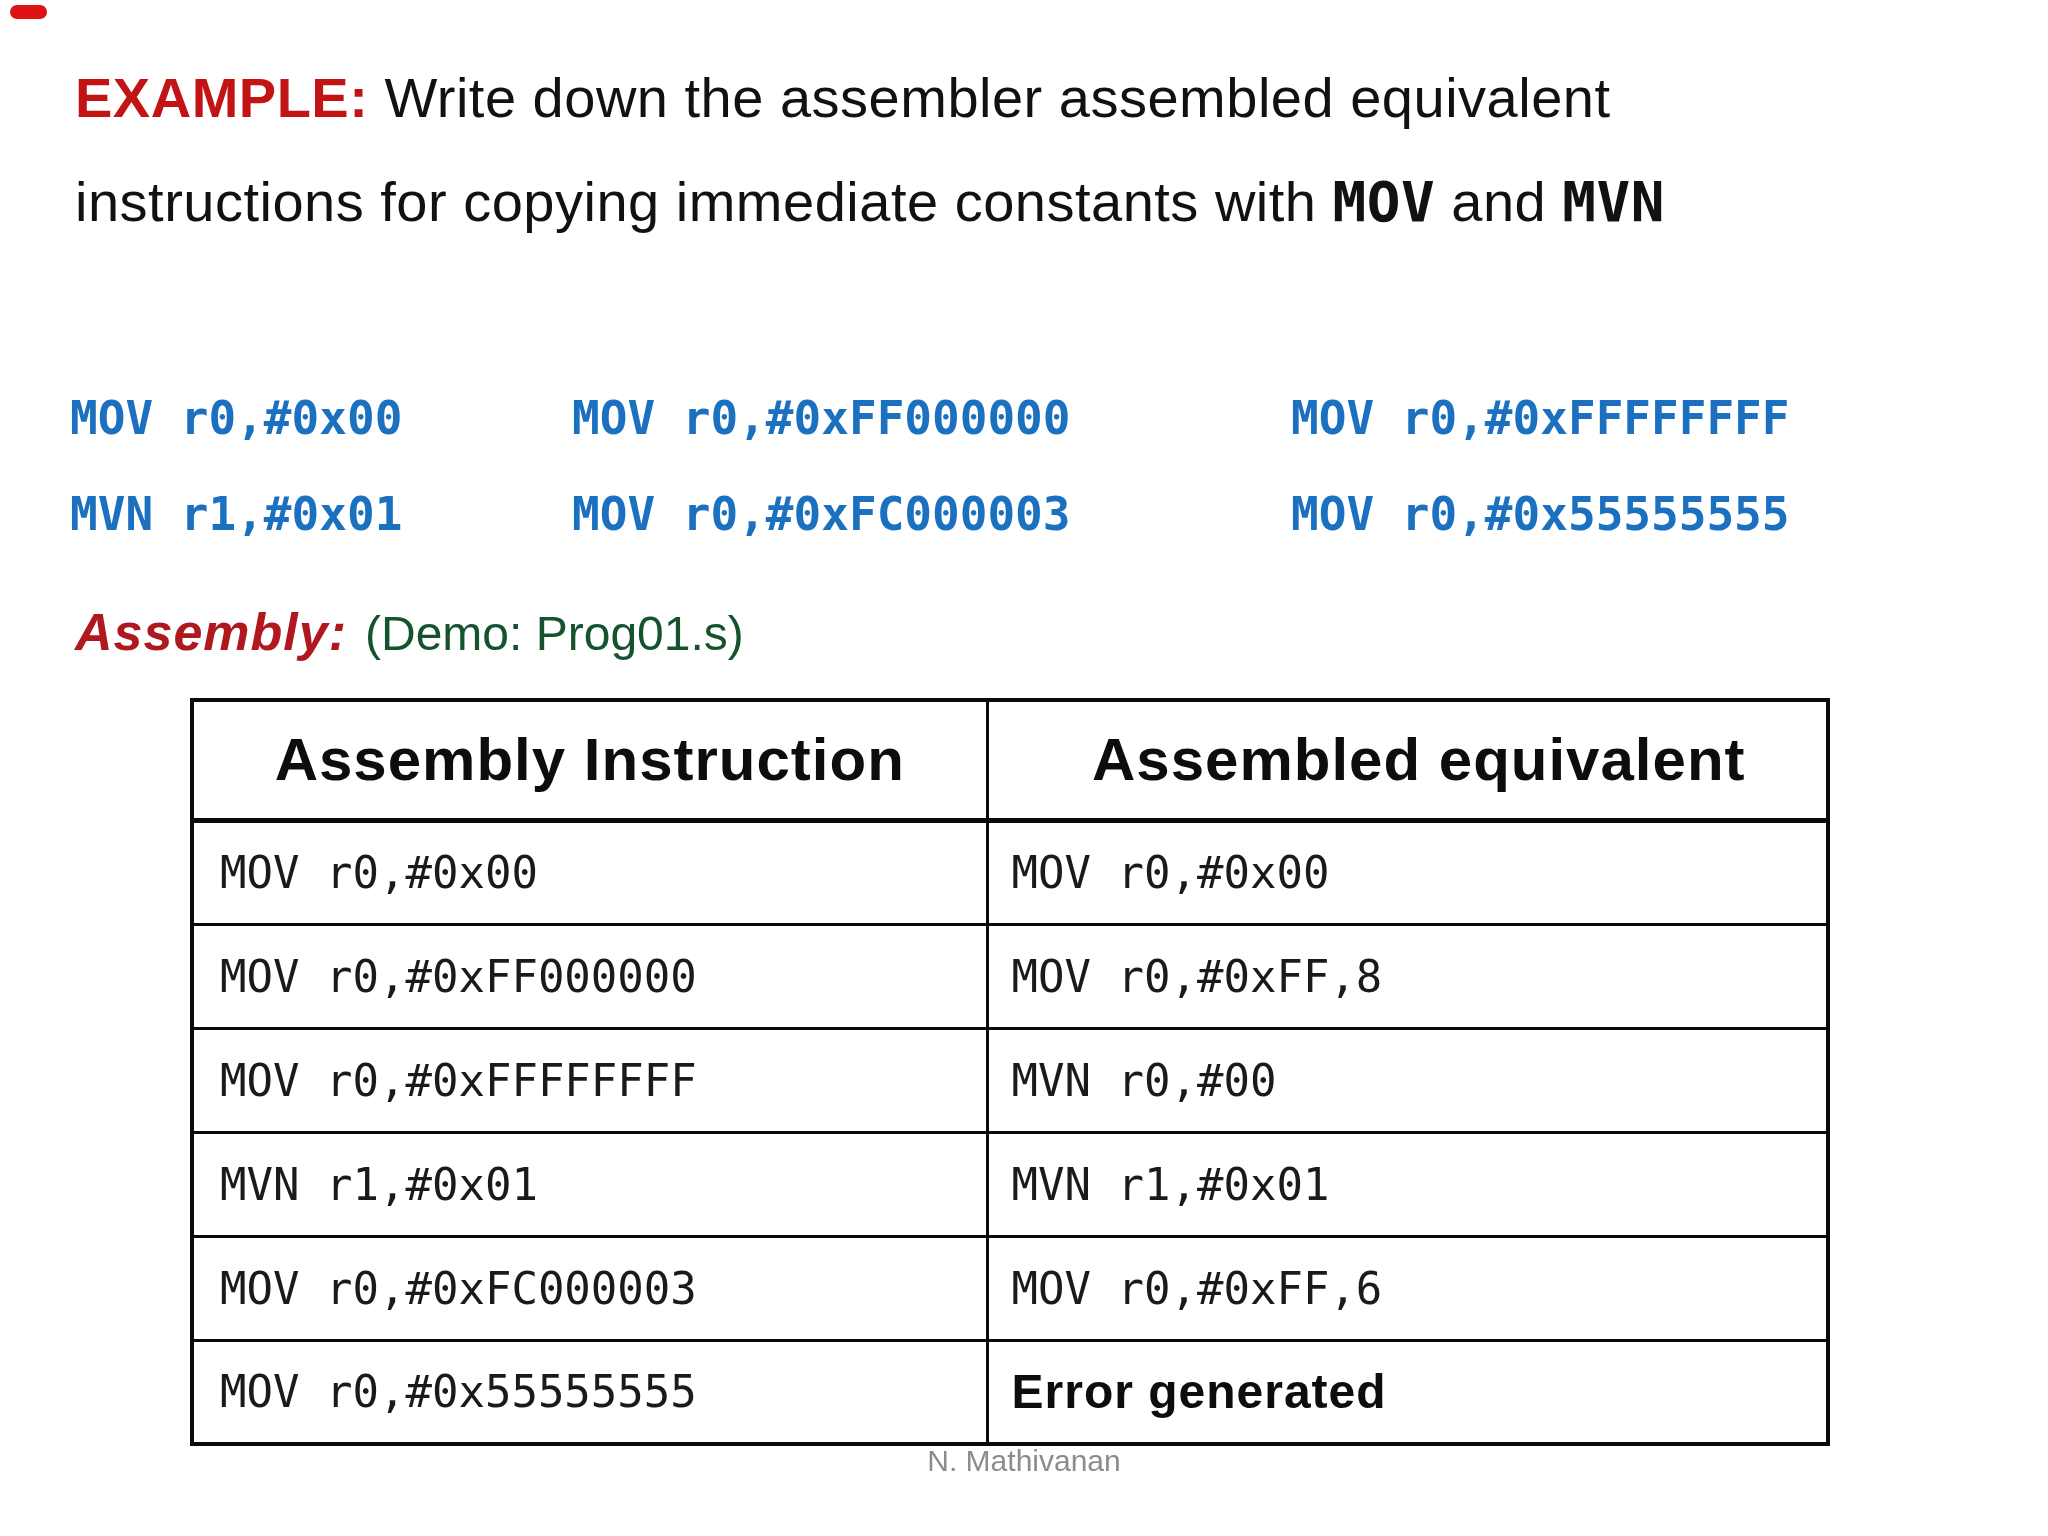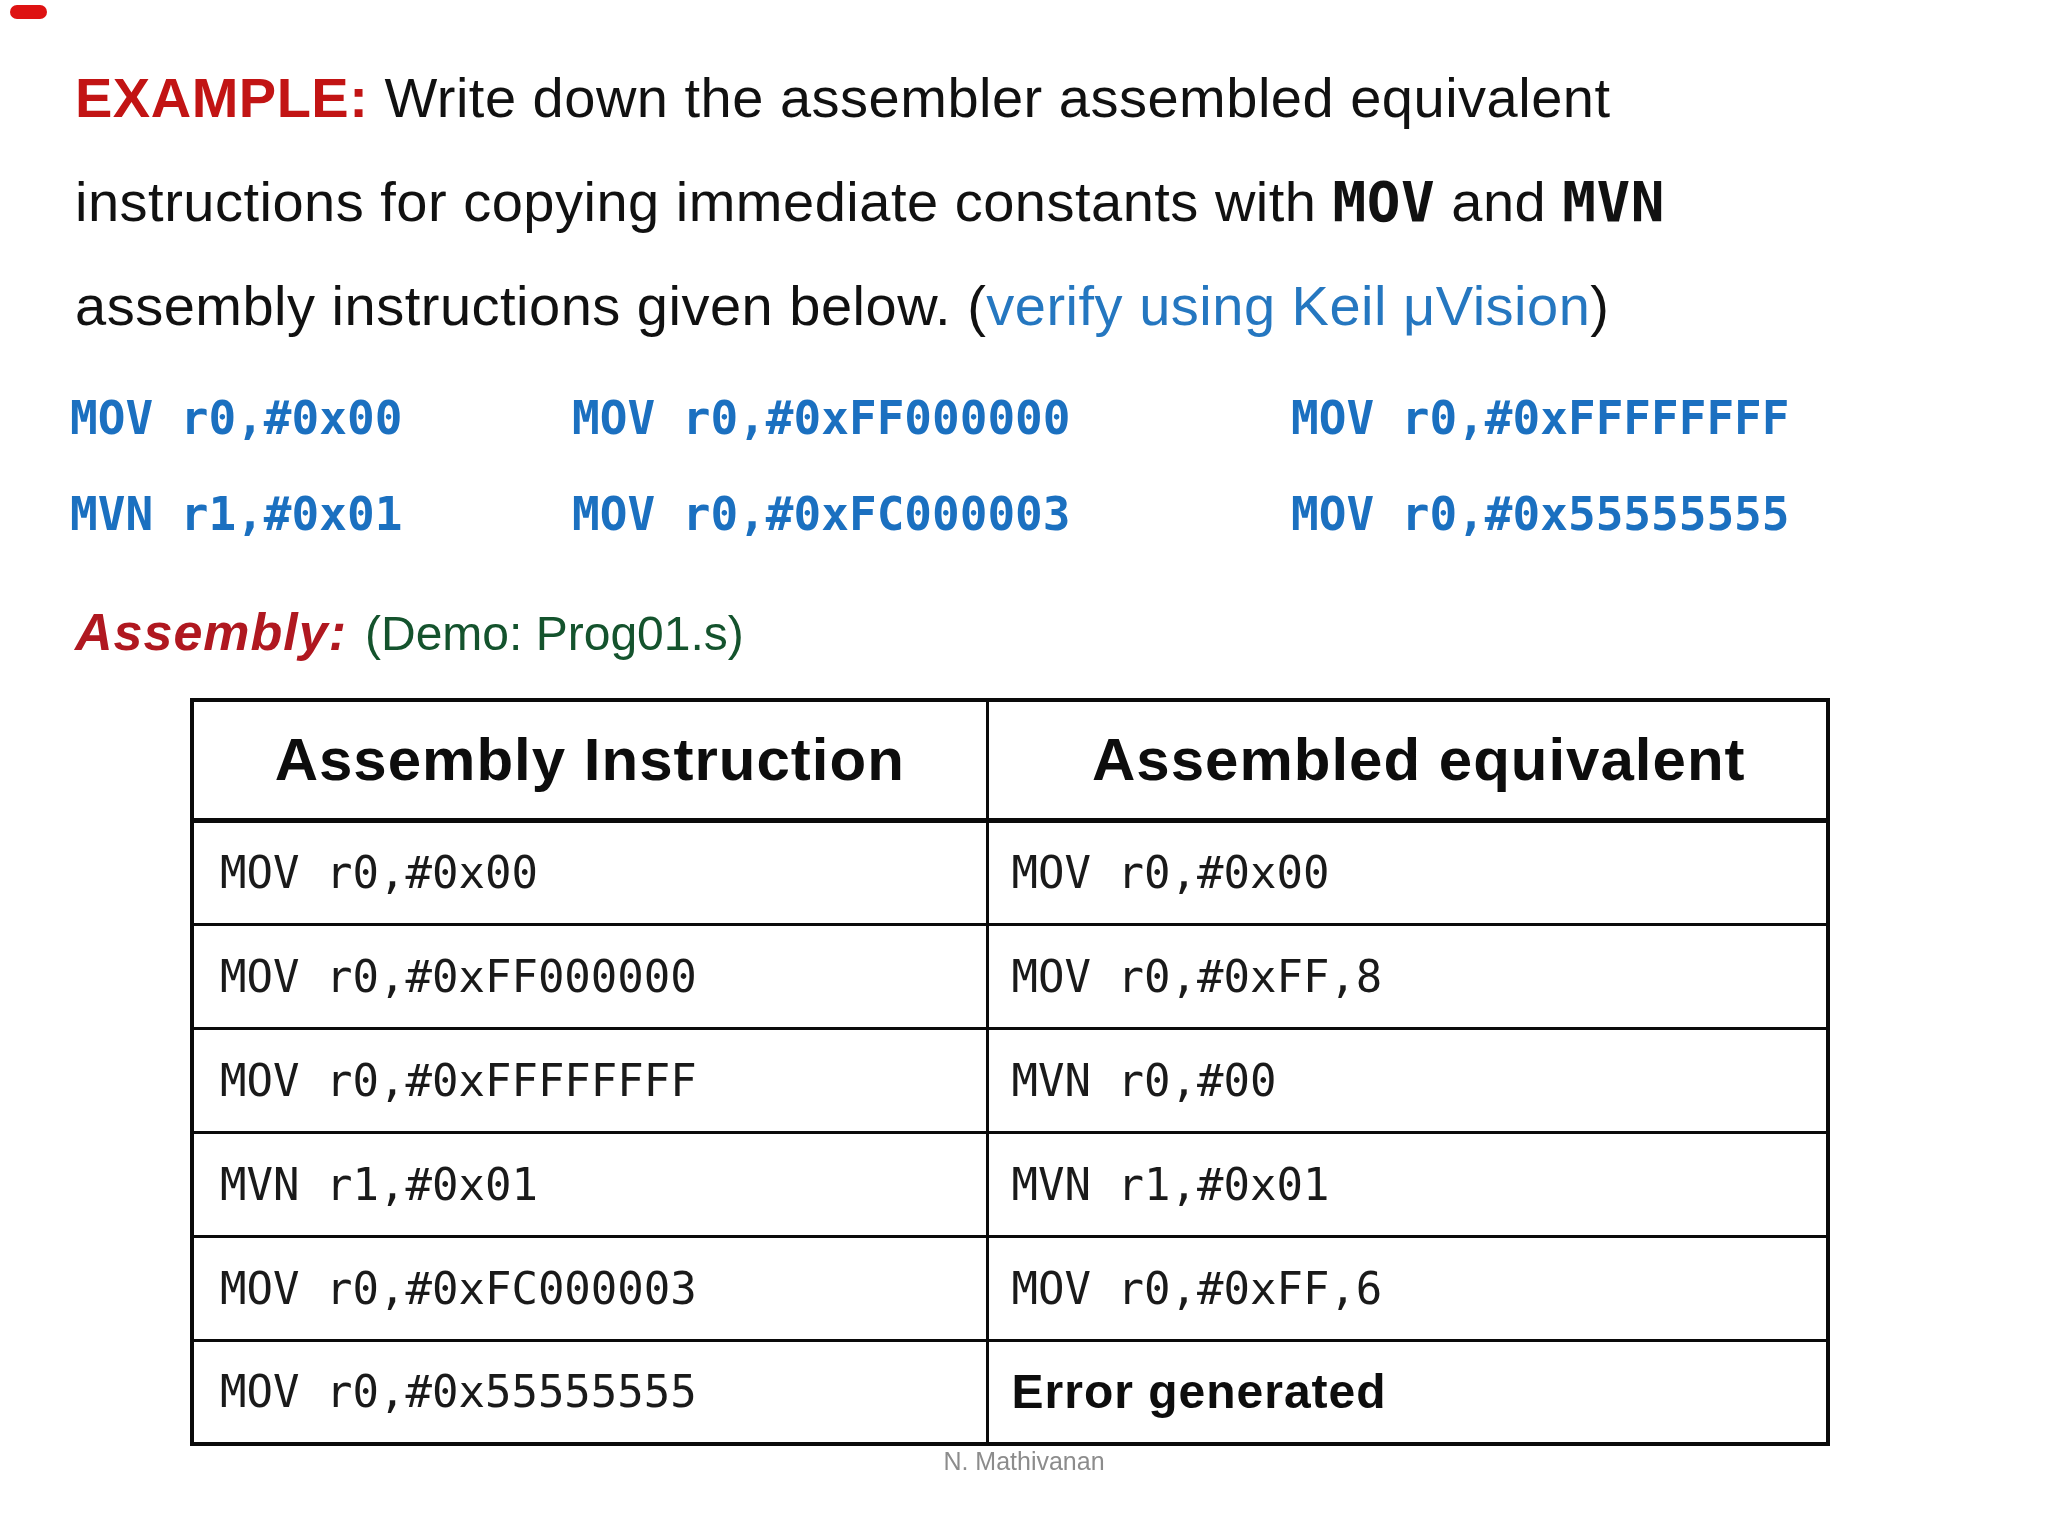--- a/index.html
+++ b/index.html
@@ -79,32 +79,31 @@
     font-size:44px;color:#1a1a1a;white-space:pre;
   }
   .result-table td.comic-cell{
     font-family:"Liberation Sans",sans-serif;
     font-size:48px;font-weight:700;letter-spacing:1px;color:#0d0d0d;margin-left:44px;
   }
 
   
   .slide-footer{
     position:absolute;left:0;top:1442px;width:2048px;
-    text-align:center;font-size:25px;color:#8C8C8C;line-height:38px;
+    text-align:center;font-size:30px;color:#8C8C8C;line-height:38px;
   }
 </style>
 </head>
 <body>
 
 <div class="red-marker"></div>
 
 <div class="title-block">
   <div><span class="title-red">EXAMPLE:</span><span> Write down the assembler assembled equivalent</span></div>
   <div><span>instructions for copying immediate constants with </span><span class="title-mono">MOV</span><span> and </span><span class="title-mono">MVN</span></div>
-  <div><span>assembly instructions given below. (</span><span class="title-blue">verify using Keil μVision</span><span>)</span></div>
 </div>
 
 <div class="code-grid">
   <div class="code-row r0">
     <span class="code-cell c0">MOV r0,#0x00</span>
     <span class="code-cell c1">MOV r0,#0xFF000000</span>
     <span class="code-cell c2">MOV r0,#0xFFFFFFFF</span>
   </div>
   <div class="code-row r1">
     <span class="code-cell c0">MVN r1,#0x01</span>

